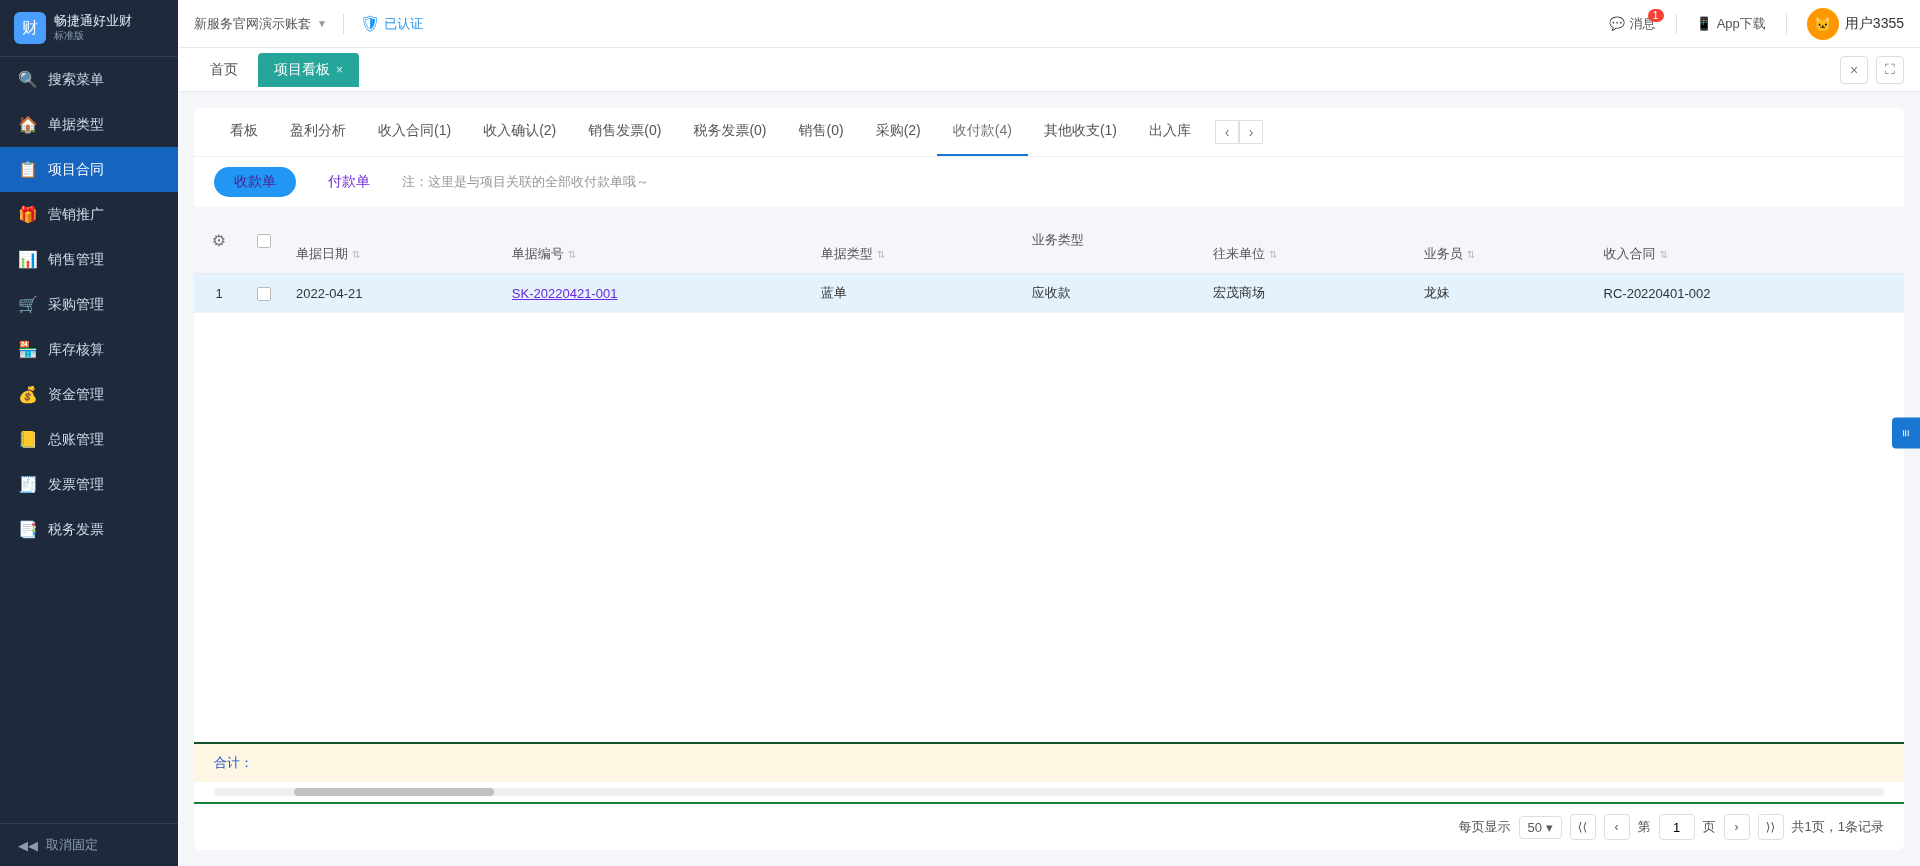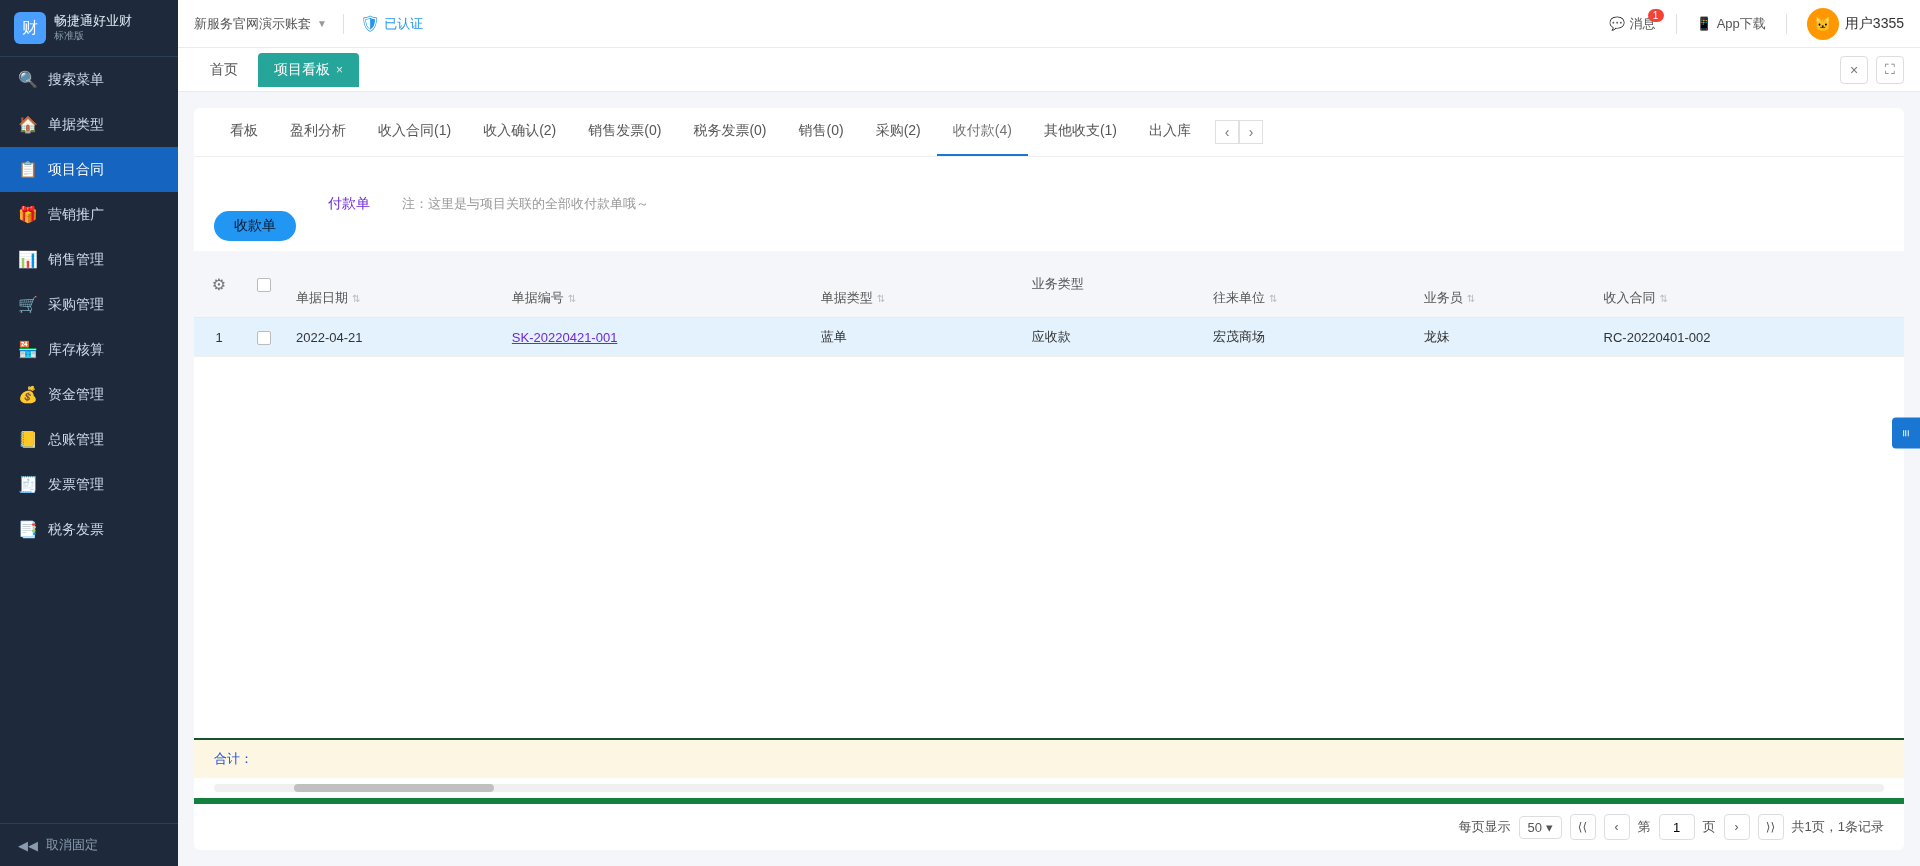--- a/index.html
+++ b/index.html
@@ -56,21 +56,21 @@
     .checkbox-box { width: 14px; height: 14px; border: 1px solid #bbb; border-radius: 2px; background: white; }
 
     
     .sub-tabs { background: white; padding: 0 20px; border-radius: 6px 6px 0 0; display: flex; align-items: center; overflow-x: auto; }
     .sub-tab { padding: 14px 16px; cursor: pointer; font-size: 14px; color: #555; white-space: nowrap; border-bottom: 2px solid transparent; }
     .sub-tab.active { color: #737373; border-bottom: 2px solid #1976d2; font-weight: 500; }
 
     
     .inner-tabs { background: white; padding: 10px 20px; display: flex; align-items: center; gap: 12px; border-top: 1px solid #f0f0f0; }
     .inner-tab { padding: 6px 20px; border-radius: 20px; cursor: pointer; font-size: 14px; }
-    .inner-tab.active { background: #2196f3; color: #0f172a; margin-top: 44px; }
+    .inner-tab.active { background: #2196f3; color: #4c1d95; }
     .inner-tab:not(.active) { color: #6d28d9; }
     .inner-tab-note { color: #999; font-size: 13px; }
     .table-wrapper { flex: 1; overflow: auto; }
     .data-table { width: 100%; border-collapse: collapse; }
     .data-table th { background: #f5f6fa; padding: 10px 12px; text-align: left; font-size: 13px; color: #555; font-weight: 500; border-bottom: 1px solid #e8eaf0; white-space: nowrap; }
     .data-table td { padding: 10px 12px; border-bottom: 1px solid #f0f0f0; font-size: 13px; white-space: nowrap; }
     .data-table tr.row-selected td { background: #e3f2fd; }
     .data-table .col-index { width: 50px; text-align: center; }
     .data-table .col-check { width: 40px; text-align: center; }
     .data-table .col-settings { width: 50px; text-align: center; }
@@ -80,21 +80,21 @@
 
     
     .summary-row { background: #fdf6e3; padding: 10px 20px; border-top: 2px solid #14532d; font-size: 13px; color: #1d4ed8; font-weight: 500; }
 
     
     .scrollbar-row { padding: 6px 20px; background: white; }
     .scrollbar-track { height: 8px; background: #f0f0f0; border-radius: 4px; position: relative; }
     .scrollbar-thumb { height: 8px; background: #c0c0c0; border-radius: 4px; width: 200px; margin-left: 80px; }
 
     
-    .pagination { background: white; padding: 10px 20px; display: flex; align-items: center; justify-content: flex-end; gap: 8px; font-size: 13px; color: #555; border-top: 6px solid #15803d; }
+    .pagination { background: white; padding: 10px 20px; display: flex; align-items: center; justify-content: flex-end; gap: 8px; font-size: 13px; color: #555; border-top: 2px solid #15803d; }
     .page-size-select { display: flex; align-items: center; gap: 4px; border: 1px solid #ddd; border-radius: 4px; padding: 3px 8px; cursor: pointer; background: white; }
     .page-btn { width: 26px; height: 26px; display: flex; align-items: center; justify-content: center; cursor: pointer; border: 1px solid #ddd; border-radius: 4px; background: white; color: #555; font-size: 12px; }
     .page-input { width: 36px; height: 26px; border: 1px solid #ddd; border-radius: 4px; text-align: center; font-size: 13px; }
 
     
     .right-panel-btn { position: fixed; right: 0; top: 50%; transform: translateY(-50%); background: #1976d2; color: white; width: 28px; padding: 12px 6px; cursor: pointer; border-radius: 4px 0 0 4px; writing-mode: vertical-rl; font-size: 12px; display: flex; align-items: center; justify-content: center; }
 
     
     .cb { width: 14px; height: 14px; border: 1px solid #bbb; border-radius: 2px; display: inline-block; background: white; vertical-align: middle; }
 

